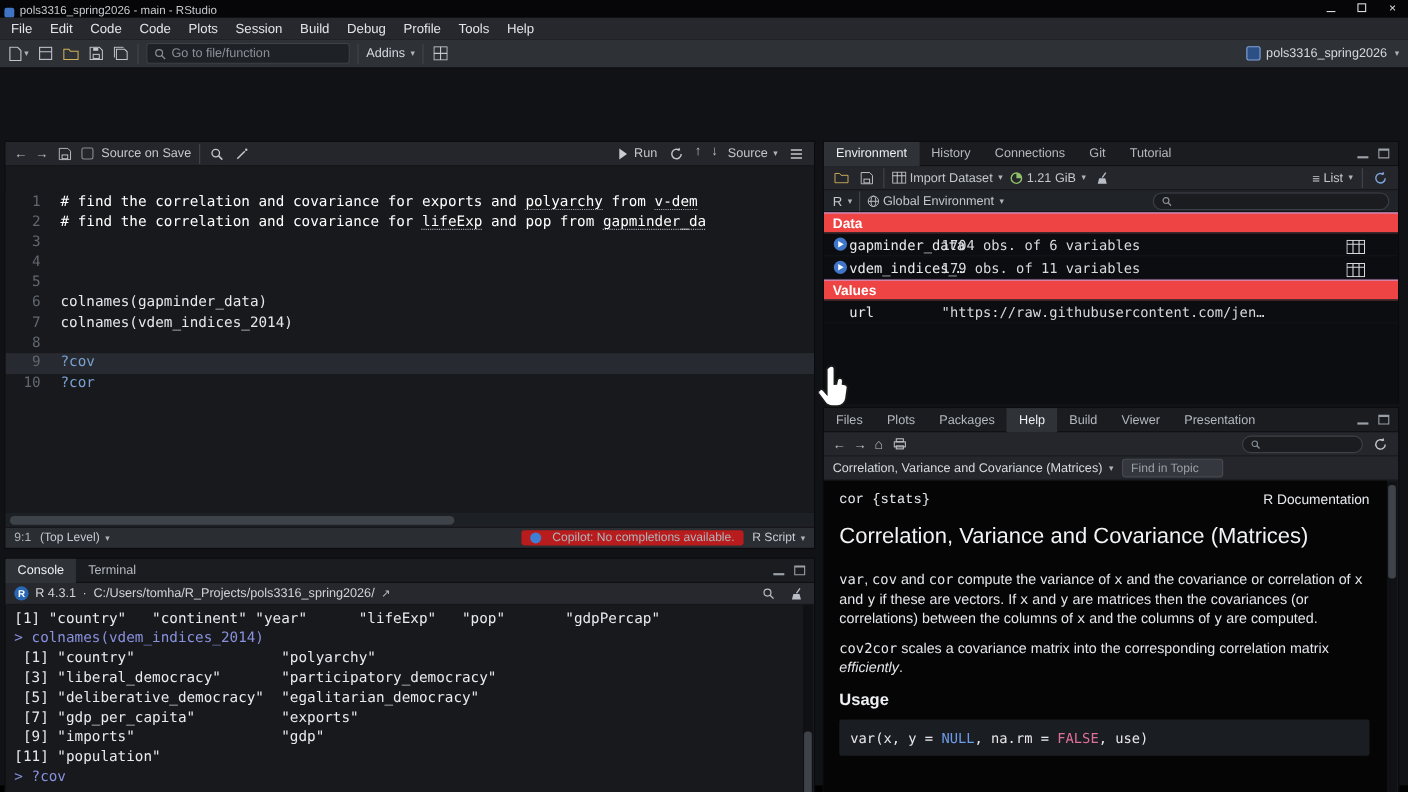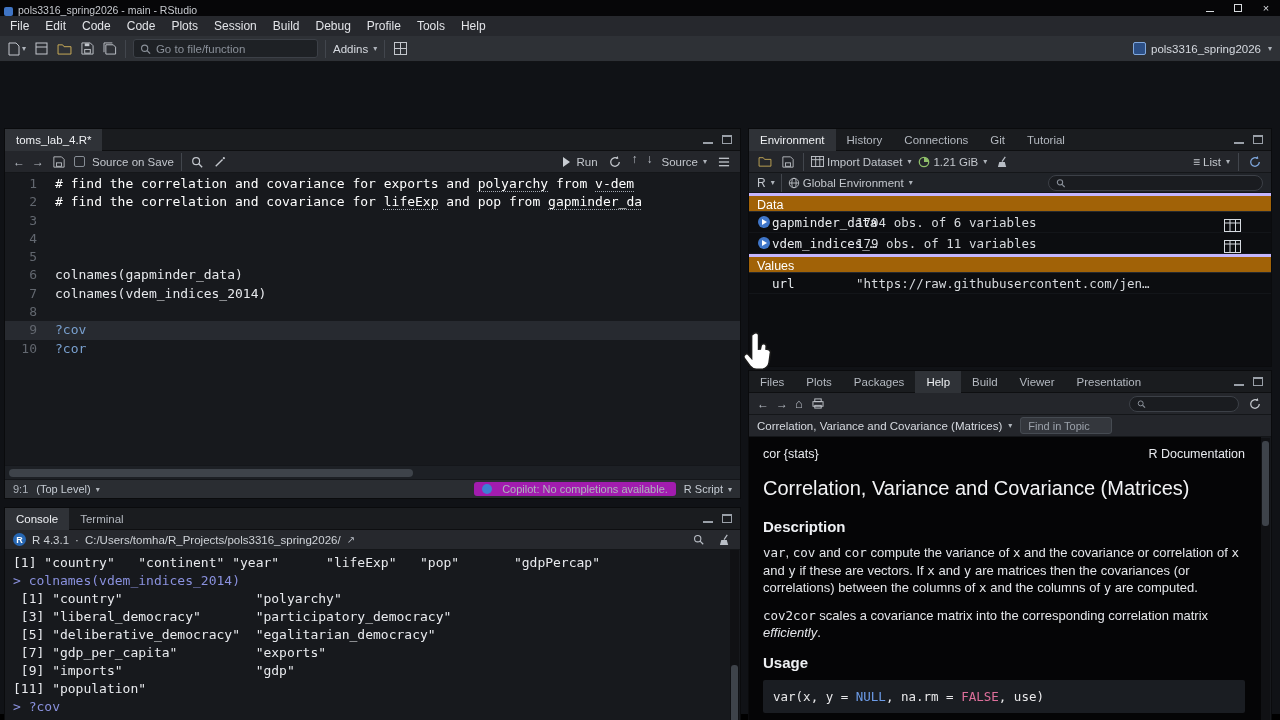--- a/index.html
+++ b/index.html
@@ -52,60 +52,60 @@
   .lc{padding-left:6px;color:#e6e8ec}
   .cm{color:#ffffff}
   .u{text-decoration:underline dotted 1px;text-decoration-color:#a3a9b2;text-underline-offset:3px}
   .cd{color:#e6e8ec}
   .qh{color:#79a0cf}
   .cb{width:11px;height:11px;border:1px solid #868c94;border-radius:2px;display:inline-block;margin-right:4px}
   .play{width:0;height:0;border-left:7px solid #c9cdd3;border-top:5px solid transparent;border-bottom:5px solid transparent;display:inline-block;margin-right:3px}
   .hscroll{position:absolute;left:0;right:0;bottom:19px;height:14px;background:#1d2025;border-top:1px solid #14161a}
   .hthumb{position:absolute;left:4px;top:3px;height:8px;width:55%;background:#3e434a;border-radius:4px}
   .src-status{position:absolute;left:0;right:0;bottom:0;height:19px;background:#2a2d32;border-top:1px solid #14161a;display:flex;align-items:center;font-size:11px;color:#aeb4bc;padding:0 8px;gap:8px}
-  .copilot-chip{margin-left:auto;display:flex;align-items:center;gap:10px;background:#a21caf;border-radius:3px;padding:1px 8px}
+  .copilot-chip{margin-left:auto;display:flex;align-items:center;gap:10px;background:#b91c1c;border-radius:3px;padding:1px 8px}
   .dot-blue{width:10px;height:10px;border-radius:50%;background:#3e7fd4;display:inline-block}
   .mode-label{display:flex;align-items:center;gap:3px;color:#c6ccd4}
 
   
   #pane-console{left:4px;top:445px;width:737px;height:267px}
   .locrow{height:20px;background:#26282d;border-bottom:1px solid #141619;display:flex;align-items:center;gap:6px;padding:0 8px;font-size:11.5px;color:#cfd3d8}
   .rball{width:13px;height:13px;border-radius:50%;background:#2767b3;color:#fff;font-size:9px;font-weight:bold;display:inline-flex;align-items:center;justify-content:center}
   .console-body{position:absolute;left:0;top:42px;right:10px;bottom:0;padding:4px 0 0 8px;font-family:"DejaVu Sans Mono",monospace;font-size:13px;overflow:hidden}
   .cline{height:18px;line-height:18px;white-space:pre}
   .cline.in{color:#8a91de}
   .cline.out{color:#e8eaee}
   .vscroll{position:absolute;width:9px;background:#101114}
   .vthumb{position:absolute;left:1px;width:7px;background:#3e434a;border-radius:3px}
 
   
   #pane-env{left:748px;top:66px;width:524px;height:239px}
   .env-selrow{height:20px;background:#202328;border-bottom:1px solid #121418;display:flex;align-items:center;gap:6px;padding:0 8px;font-size:11.5px;color:#cfd3d8}
   .searchpill{display:flex;align-items:center;gap:4px;background:#1a1c20;border:1px solid #3c4047;border-radius:8px;height:16px;padding:0 7px;margin-left:auto}
   .searchpill input{background:transparent;border:none;outline:none;width:100%;font-size:11px;color:#cfd3d9}
   .env-content{position:absolute;left:0;top:64px;right:0;bottom:0;background:#0c0d10;overflow:hidden}
-  .env-header{height:19px;line-height:19px;background:#a16207;border-top:3px solid #c4b5fd;border-bottom:1px solid #26292e;font-size:12.5px;font-weight:normal;color:#ffffff;padding-left:8px}
+  .env-header{height:19px;line-height:19px;background:#ef4444;border-top:1px solid #c4b5fd;border-bottom:1px solid #26292e;font-size:12.5px;font-weight:bold;color:#ffffff;padding-left:8px}
   .env-row{position:relative;height:21px;line-height:21px;border-bottom:1px solid #131519;display:flex;align-items:center;padding-left:6px}
   .env-expand{width:17px;flex:none;display:inline-flex;align-items:center;justify-content:center}
   .env-circle{width:12px;height:12px;border-radius:50%;background:#3f76c9;display:inline-flex;align-items:center;justify-content:center}
   .env-circle i{width:0;height:0;border-left:5px solid #fff;border-top:3.5px solid transparent;border-bottom:3.5px solid transparent;display:block;margin-left:2px}
   .env-name{font-family:"DejaVu Sans Mono",monospace;font-size:12.5px;color:#e8ebee}
   .env-value{position:absolute;left:107px;font-family:"DejaVu Sans Mono",monospace;font-size:12.5px;color:#d7dade;white-space:nowrap}
   .env-grid{position:absolute;right:30px;top:4px}
 
   
   #pane-help{left:748px;top:308px;width:524px;height:404px}
   .help-tb2{height:22px;background:#24262b;border-bottom:1px solid #141619;display:flex;align-items:center;gap:8px;padding:0 8px}
   .topic-combo{display:flex;align-items:center;gap:4px;font-size:11.5px;color:#d6dae0;white-space:nowrap}
   .findbox{display:flex;align-items:center;background:#34373d;border:1px solid #464b52;border-radius:3px;height:17px;padding:0 7px;width:92px}
   .findbox input{background:transparent;border:none;outline:none;width:100%;font-size:11px;color:#cfd3d9}
   .findbox input::placeholder{color:#9ba1aa}
   .help-content{position:absolute;left:0;top:66px;right:10px;bottom:0;background:#050506;padding:10px 16px 0 14px;overflow:hidden}
   .kicker{display:flex;justify-content:space-between;font-size:12.5px;color:#e8eaee;margin-bottom:16px}
-  .kicker .left{font-family:Liberation Sans, sans-serif}
+  .kicker .left{font-family:Liberation Mono, monospace}
   .help-title{font-size:20px;font-weight:500;color:#f2f3f5;margin-bottom:18px}
   .help-h2{font-size:15px;font-weight:bold;color:#eef0f3;margin:12px 0 9px}
   .help-p{font-size:13px;line-height:17.5px;color:#e4e6ea;margin-bottom:10px}
   .help-p .code{font-family:"DejaVu Sans Mono",monospace;font-size:12.5px}
   .help-p .em{font-style:italic}
   .codebox{margin-top:4px;background:#1a1d22;border-radius:2px;padding:9px 10px;font-family:"DejaVu Sans Mono",monospace;font-size:12.5px;color:#e8e8ea;white-space:pre}
   .kwb{color:#6d9ce8}
   .kwp{color:#de6f9b}
 
   
@@ -193,27 +193,20 @@
     <span class="proj">
       <span class="proj-icon"></span>
       <span class="tool-label">pols3316_spring2026</span>
       <span class="caret">▾</span>
     </span>
   </div>
 
   <div class="workspace">
 
     <div class="pane" id="pane-source">
-      <div class="tabstrip">
-        <span class="ptab active">toms_lab_4.R*</span>
-        <span class="pane-btns">
-          <span class="pbtn-min"></span>
-          <span class="pbtn-max"></span>
-        </span>
-      </div>
       <div class="subbar">
         <span class="arrow-glyph">←</span>
         <span class="arrow-glyph">→</span>
         <span class="ticon">
             <svg width="12" height="12" viewBox="0 0 14 14">
               <path d="M1 1h9l3 3v9H1z" fill="none" stroke="#c3c7cd"></path>
               <rect x="4" y="8" width="6" height="4" fill="none" stroke="#c3c7cd"></rect>
             </svg>
           </span>
         <span class="sbtn">
@@ -524,21 +517,20 @@
         <span class="findbox">
           <input placeholder="Find in Topic" style="">
         </span>
       </div>
       <div class="help-content">
         <div class="kicker">
           <span class="left">cor {stats}</span>
           <span>R Documentation</span>
         </div>
         <div class="help-title">Correlation, Variance and Covariance (Matrices)</div>
-        <div class="help-h2">Description</div>
         <p class="help-p"><span class="code">var</span><span class="t">, </span><span class="code">cov</span><span class="t"> and </span><span class="code">cor</span><span class="t"> compute the variance of </span><span class="code">x</span><span class="t"> and the covariance or correlation of </span><span class="code">x</span><span class="t"> and </span><span class="code">y</span><span class="t"> if these are vectors. If </span><span class="code">x</span><span class="t"> and </span><span class="code">y</span><span class="t"> are matrices then the covariances (or correlations) between the columns of </span><span class="code">x</span><span class="t"> and the columns of </span><span class="code">y</span><span class="t"> are computed.</span></p>
         <p class="help-p"><span class="code">cov2cor</span><span class="t"> scales a covariance matrix into the corresponding correlation matrix </span><span class="em">efficiently</span><span class="t">.</span></p>
         <div class="help-h2">Usage</div>
         <div class="codebox"><span>var(x, y = </span><span class="kwb">NULL</span><span>, na.rm = </span><span class="kwp">FALSE</span><span>, use)</span></div>
       </div>
       <div class="vscroll" style="right:1px;top:67px;bottom:1px">
         <div class="vthumb" style="top:3px;height:85px"></div>
       </div>
     </div>
 

